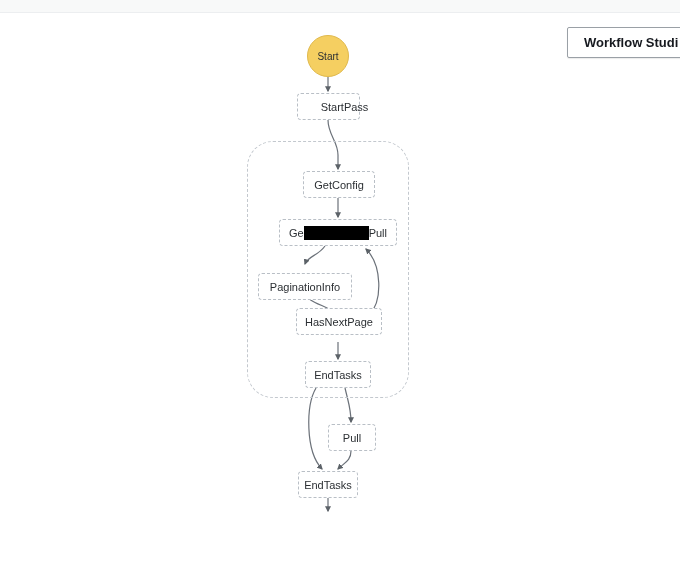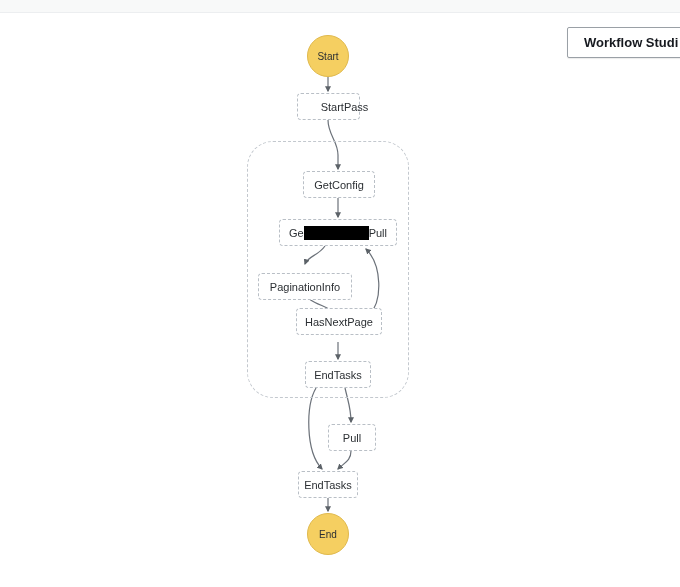--- a/index.html
+++ b/index.html
@@ -108,17 +108,14 @@
   </div>
 
   <div class="node" style="left:328px;top:411px;width:48px;height:27px;">
     <span>Pull</span>
   </div>
 
   <div class="node" style="left:298px;top:458px;width:60px;height:27px;">
     <span>EndTasks</span>
   </div>
 
-  <div class="terminal" style="left:307px;top:500px;">
-    <span>End</span>
-  </div>
 
 </div>
 
 </body></html>

